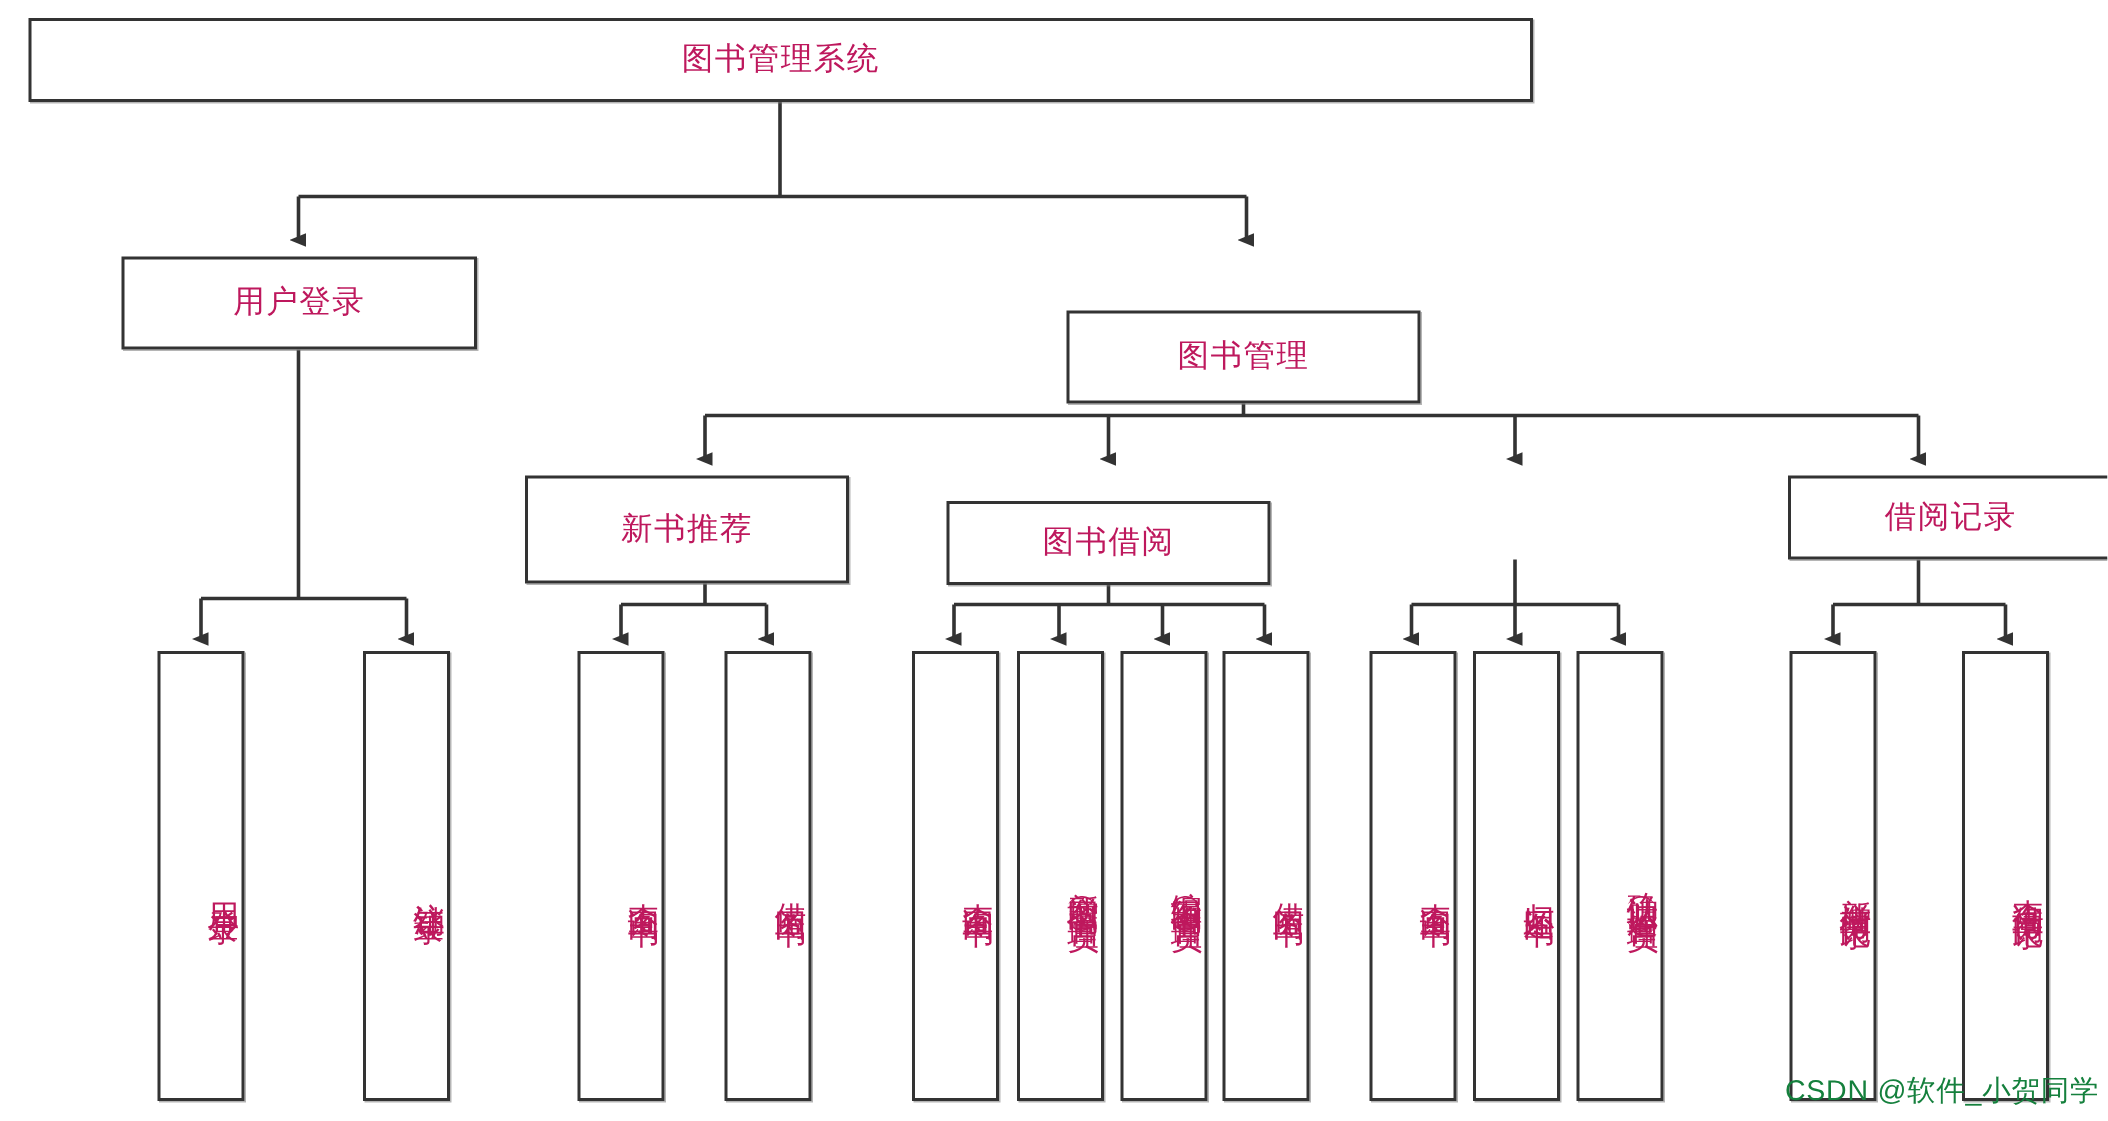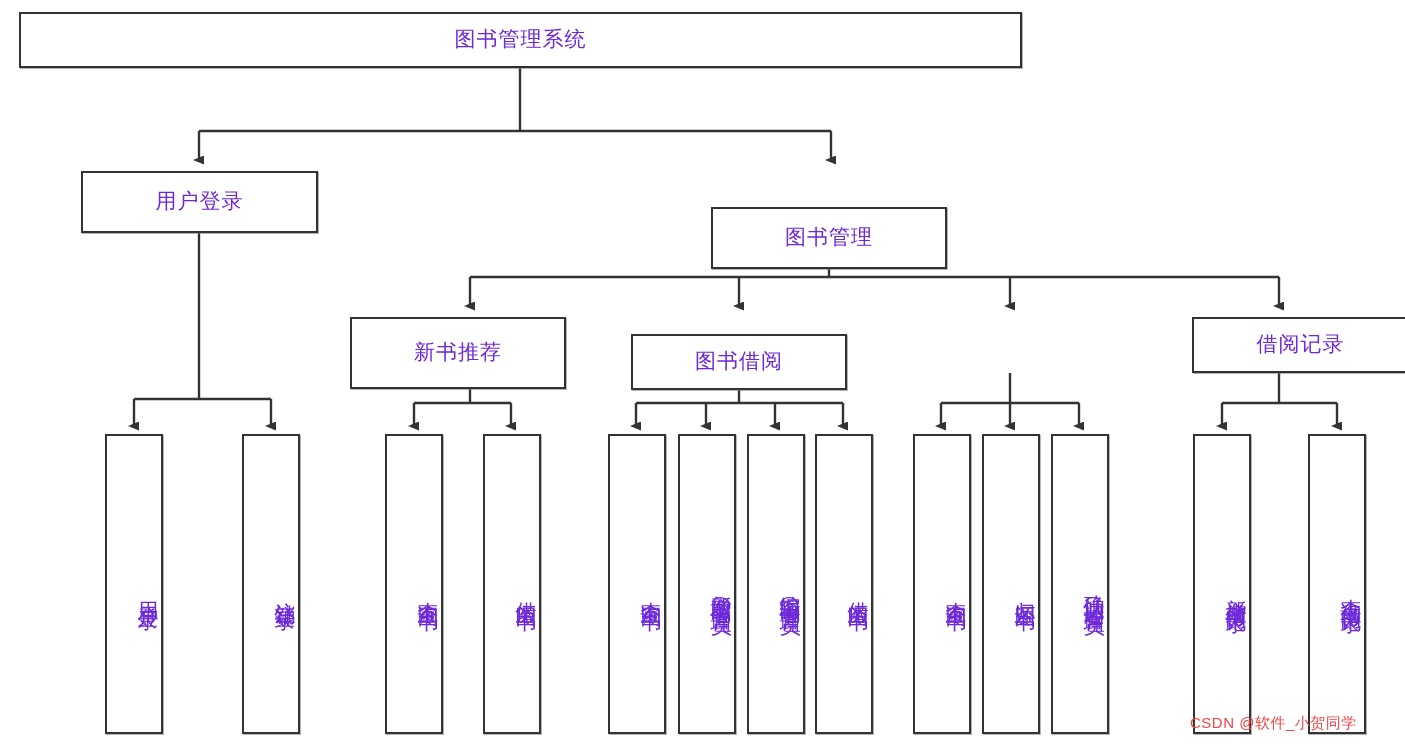--- a/index.html
+++ b/index.html
@@ -26,23 +26,22 @@
     pointer-events: none;
   }
   .node {
     position: absolute;
     box-sizing: border-box;
     border: 2px solid #333333;
     background: #ffffff;
     display: flex;
     align-items: center;
     justify-content: center;
-    color: #6d28d9;
+    color: #be185d;
     box-shadow: 1px 1px 0 rgba(120,120,120,0.55);
-    font-family: Liberation Serif, serif;
   }
   .node.horiz {
     font-size: 21px;
     letter-spacing: 1px;
     line-height: 1.2;
     text-align: center;
   }
   .node.vert {
     writing-mode: vertical-rl;
     text-orientation: upright;
@@ -53,22 +52,22 @@
     align-items: flex-start;
     justify-content: center;
   }
   .node.vert .vtext {
     writing-mode: vertical-rl;
     text-orientation: upright;
     white-space: nowrap;
   }
   .watermark {
     position: absolute;
-    color: #ef4444;
-    font-size: 15px;
+    color: #15803d;
+    font-size: 19px;
     white-space: nowrap;
     letter-spacing: 0.5px;
   }
 </style>
 </head>
 <body>
 
 <div id="canvas">
 
   <svg id="wires" viewBox="0 0 1405 747">

